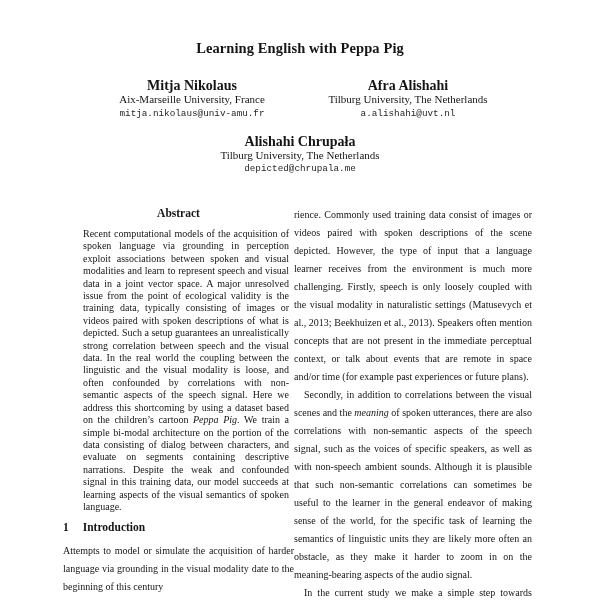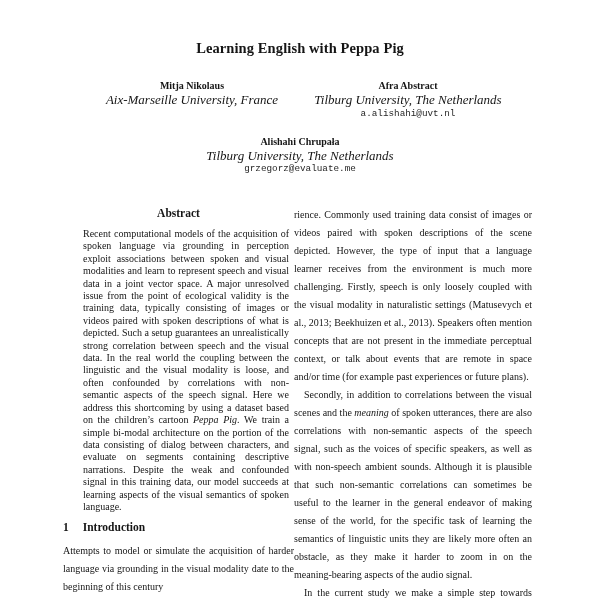--- a/index.html
+++ b/index.html
@@ -21,22 +21,22 @@
   .authors-row{
     display:flex;
     justify-content:center;
     margin-top:22px;
   }
   .authors-row.second{margin-top:15px;}
   .author{
     width:216px;
     text-align:center;
   }
-  .a-name{font-weight:bold;font-size:10px;line-height:14px;}
-  .a-affil{font-size:13px;line-height:13.5px;font-style:italic;}
+  .a-name{font-weight:bold;font-size:14px;line-height:14px;}
+  .a-affil{font-size:11px;line-height:13.5px;}
   .a-email{
     font-family:"Liberation Mono","DejaVu Sans Mono",monospace;
     font-size:9.3px;line-height:12px;margin-top:1px;color:#262626;
   }
   .columns{
     display:flex;
     margin:31px 0 0 63px;
   }
   .col-left{width:231px;}
   .col-right{width:238px;}
@@ -68,33 +68,34 @@
 <body>
 
 <div class="page">
 
   <div class="title">Learning English with Peppa Pig</div>
 
   <div class="authors-row">
     <div class="author">
       <div class="a-name">Mitja Nikolaus</div>
       <div class="a-affil">Aix-Marseille University, France</div>
+      <div class="a-email">mitja.nikolaus@univ-amu.fr</div>
     </div>
     <div class="author">
-      <div class="a-name">Afra Abstract</div>
+      <div class="a-name">Afra Alishahi</div>
       <div class="a-affil">Tilburg University, The Netherlands</div>
       <div class="a-email">a.alishahi@uvt.nl</div>
     </div>
   </div>
 
   <div class="authors-row second">
     <div class="author">
       <div class="a-name">Alishahi Chrupała</div>
       <div class="a-affil">Tilburg University, The Netherlands</div>
-      <div class="a-email">grzegorz@evaluate.me</div>
+      <div class="a-email">depicted@chrupala.me</div>
     </div>
   </div>
 
   <div class="columns">
 
     <div class="col-left">
       <div class="abstract-heading">Abstract</div>
       <p class="abstract-text"><span>Recent computational models of the acquisition of spoken language via grounding in perception exploit associations between spoken and visual modalities and learn to represent speech and visual data in a joint vector space. A major unresolved issue from the point of ecological validity is the training data, typically consisting of images or videos paired with spoken descriptions of what is depicted. Such a setup guarantees an unrealistically strong correlation between speech and the visual data. In the real world the coupling between the linguistic and the visual modality is loose, and often confounded by correlations with non-semantic aspects of the speech signal. Here we address this shortcoming by using a dataset based on the children’s cartoon </span><i>Peppa Pig</i><span>. We train a simple bi-modal architecture on the portion of the data consisting of dialog between characters, and evaluate on segments containing descriptive narrations. Despite the weak and confounded signal in this training data, our model succeeds at learning aspects of the visual semantics of spoken language.</span></p>
 
       <div class="section-heading">

